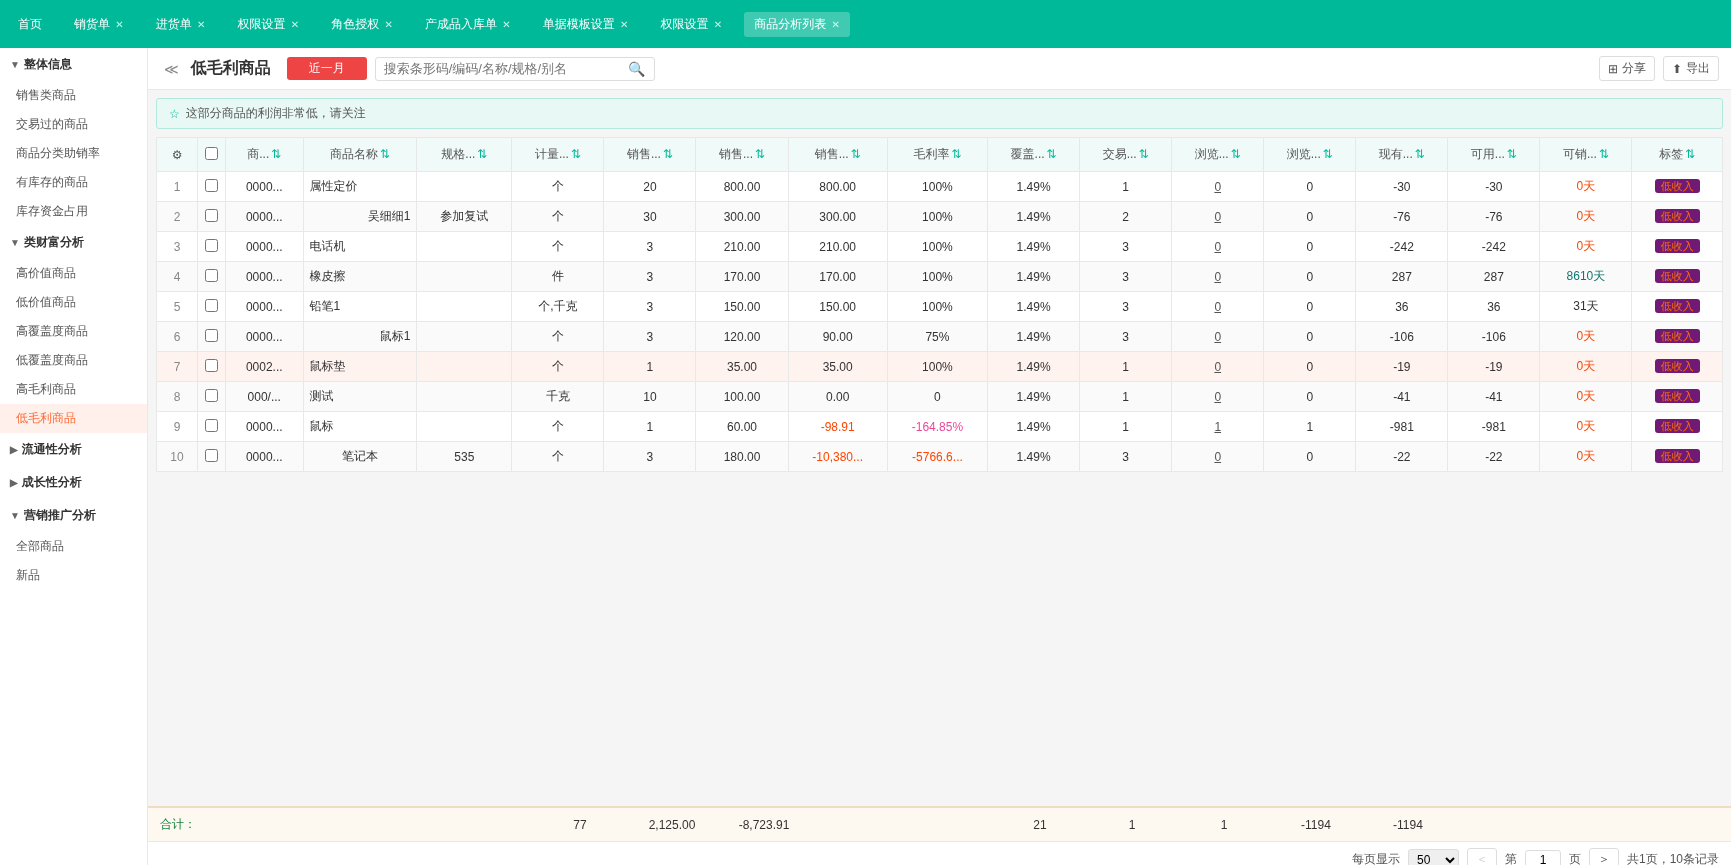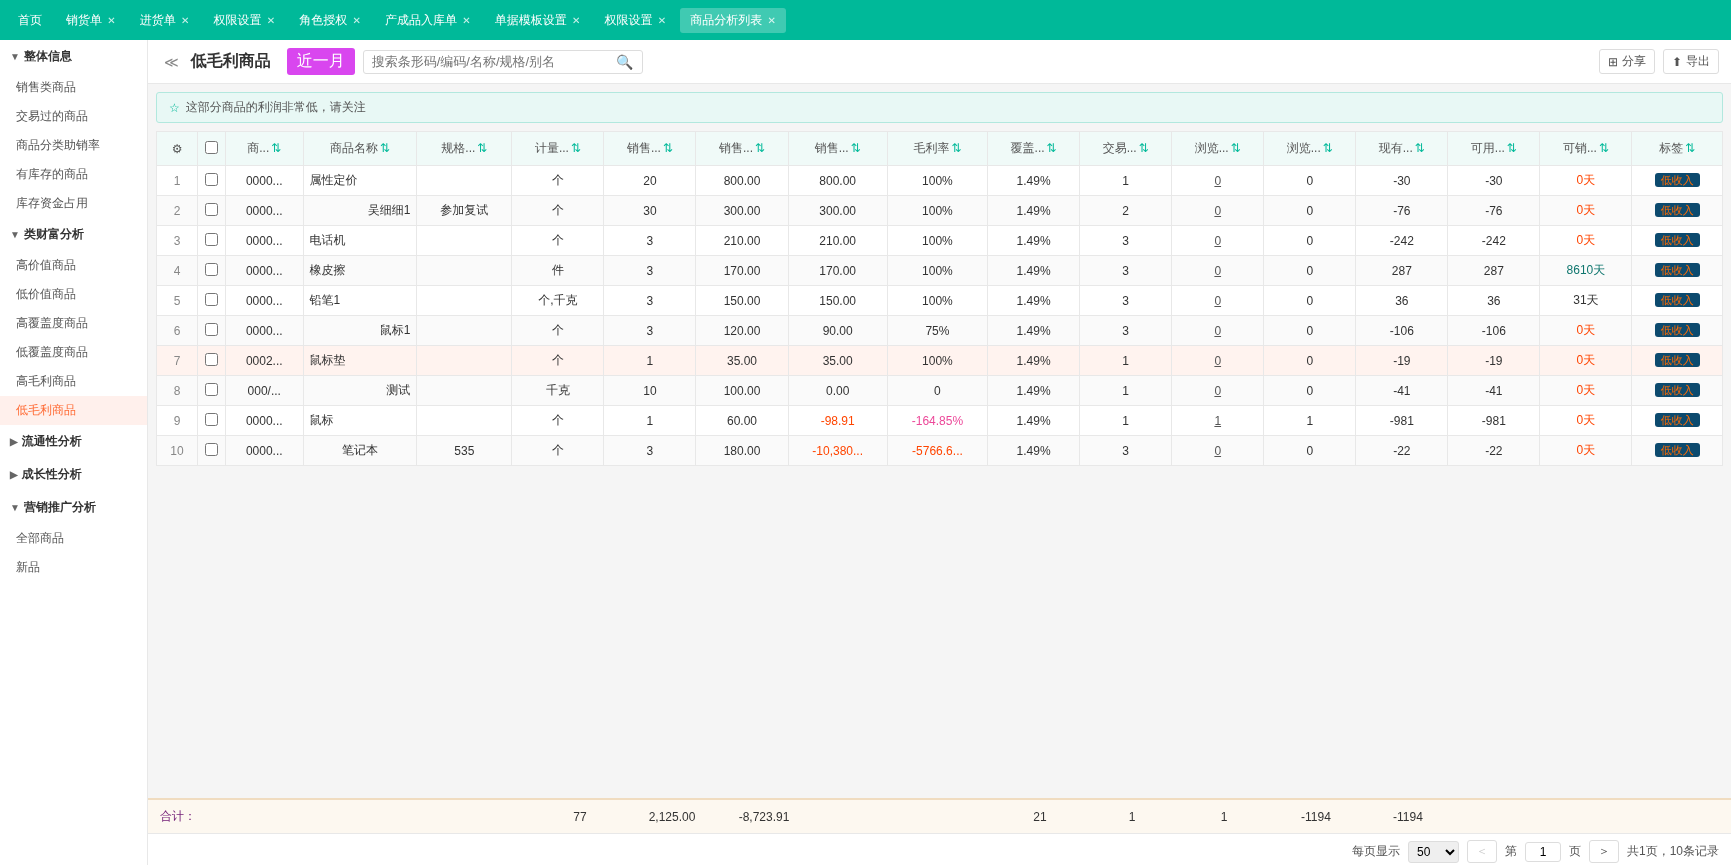--- a/index.html
+++ b/index.html
@@ -3,23 +3,23 @@
   <meta charset="utf-8">
   <style>
     * { box-sizing: border-box; margin: 0; padding: 0; font-family: 'Microsoft YaHei', Arial, sans-serif; font-size: 12px; }
     body { background: #f5f5f5; }
 
     
     .top-nav {
       background: #00b999;
       display: flex;
       align-items: center;
-      height: 40px;
+      height: 48px;
       padding: 0 8px;
-      gap: 4px;
+      gap: 12px;
     }
     .nav-item {
       color: #fff;
       padding: 4px 10px;
       cursor: pointer;
       border-radius: 3px;
       white-space: nowrap;
     }
     .nav-item.active { background: rgba(255,255,255,0.25); }
     .nav-close { margin-left: 2px; font-size: 10px; opacity: 0.8; }
@@ -73,27 +73,27 @@
       border-bottom: 1px solid #e8e8e8;
       gap: 8px;
     }
     .page-title {
       font-size: 16px;
       font-weight: bold;
       color: #333;
       margin-right: 8px;
     }
     .period-btn {
-      background: #d946ef;
+      background: #ef4444;
       color: #fff;
       border: none;
       border-radius: 3px;
-      padding: 3px 10px;
+      padding: 3px 22px;
       cursor: pointer;
-      font-size: 16px;
+      font-size: 12px;
     }
     .search-box {
       display: flex;
       align-items: center;
       border: 1px solid #ddd;
       border-radius: 3px;
       padding: 3px 8px;
       flex: 1;
       max-width: 280px;
     }
@@ -164,41 +164,41 @@
       padding: 6px 6px;
       text-align: center;
       border: 1px solid #e8e8e8;
       color: #333;
       white-space: nowrap;
     }
     tr:nth-child(even) td { background: #fafafa; }
     tr.highlighted td { background: #fff3ef; }
     .sort-icon { color: #00b999; margin-left: 2px; }
     .tag-low-income {
-      background: #0c4a6e;
+      background: #701a75;
       color: #ff6b00;
       border-radius: 3px;
       padding: 1px 6px;
       font-size: 11px;
       margin-top: 48px;
     }
     .text-link { color: #555; text-decoration: underline; cursor: pointer; }
     .checkbox-cell { width: 28px; }
 
     
     .table-footer {
       background: #fdf8f0;
       border-top: 2px solid #f0dcc0;
       padding: 8px 12px;
       display: flex;
       align-items: center;
       gap: 12px;
       font-size: 12px;
     }
-    .footer-label { color: #701a75; font-family: Liberation Serif, serif; }
+    .footer-label { color: #15803d; font-family: Liberation Serif, serif; }
     .footer-cell { min-width: 80px; text-align: center; color: #333; }
 
     
     .pagination-bar {
       display: flex;
       align-items: center;
       justify-content: flex-end;
       padding: 6px 12px;
       background: #fff;
       border-top: 1px solid #e8e8e8;
@@ -509,21 +509,21 @@
       <td>0</td>
       <td>-19</td>
       <td>-19</td>
       <td style="color:#ff4500">0天</td>
       <td><span class="tag-low-income">低收入</span></td>
     </tr>
             <tr>
       <td style="color:#888">8</td>
       <td class="checkbox-cell"><input type="checkbox" style=""></td>
       <td>000/...</td>
-      <td style="text-align:right">测试</td>
+      <td style="text-align:left">测试</td>
       <td></td>
       <td>千克</td>
       <td>10</td>
       <td>100.00</td>
       <td style="color:#333">0.00</td>
       <td style="color:#333">0</td>
       <td>1.49%</td>
       <td>1</td>
       <td><span class="text-link">0</span></td>
       <td>0</td>

